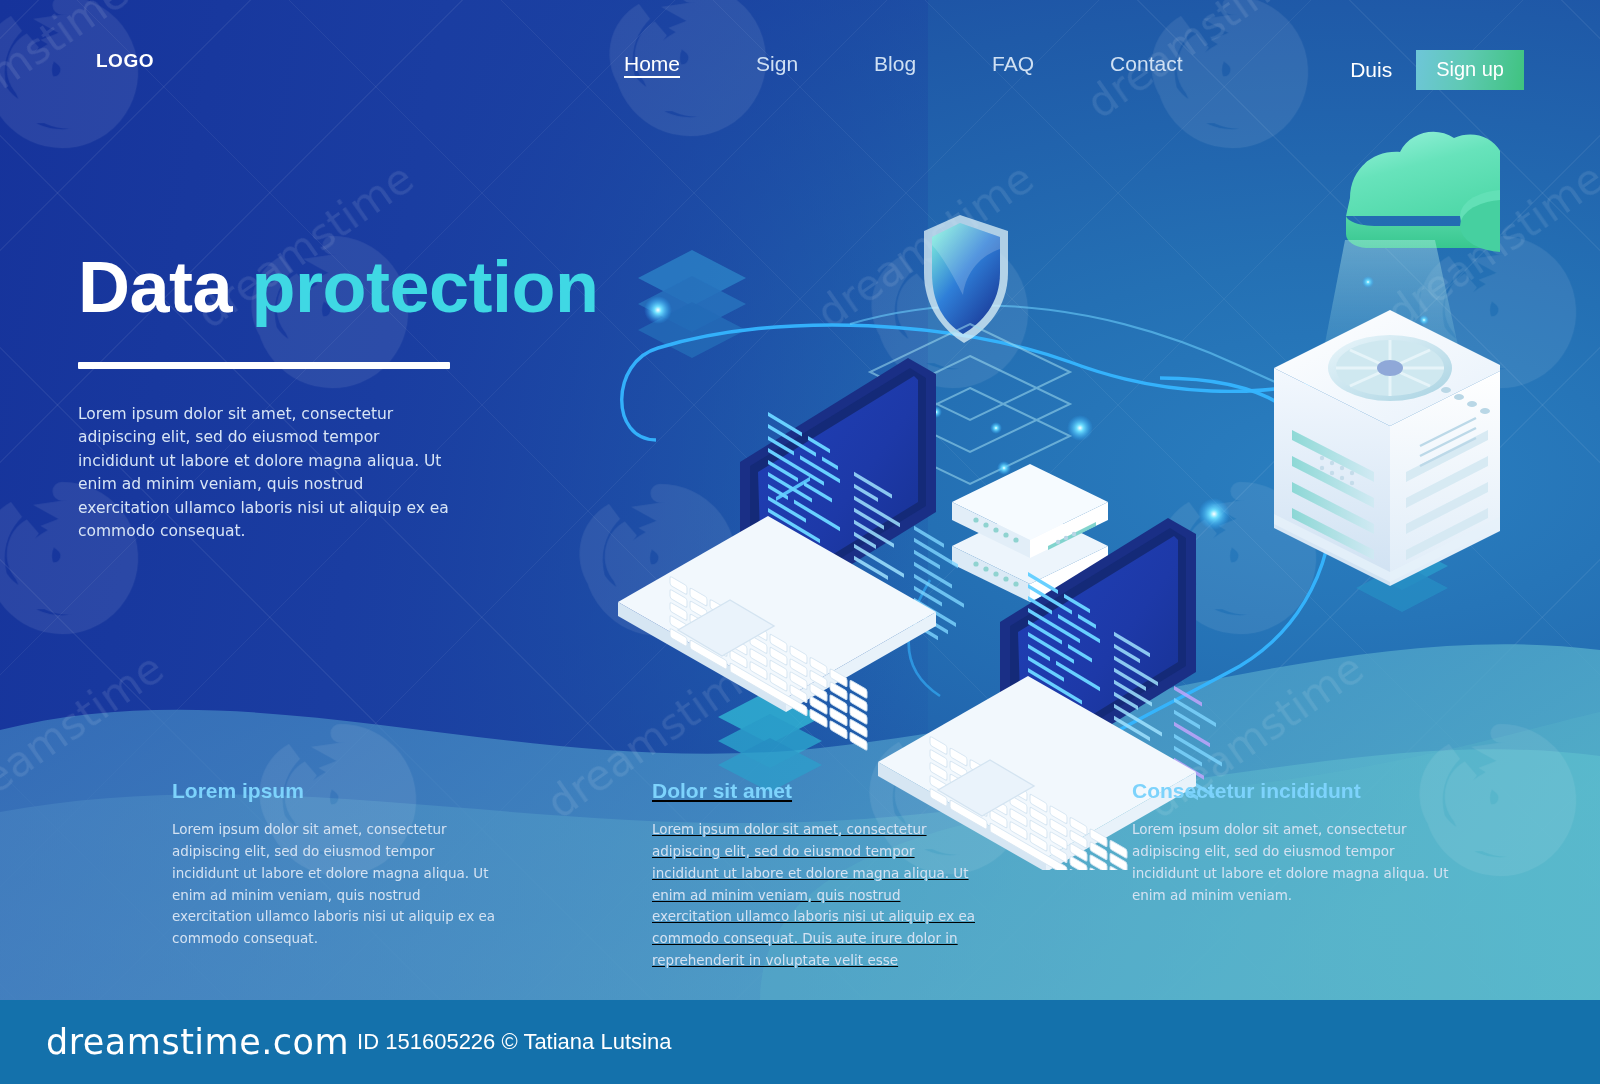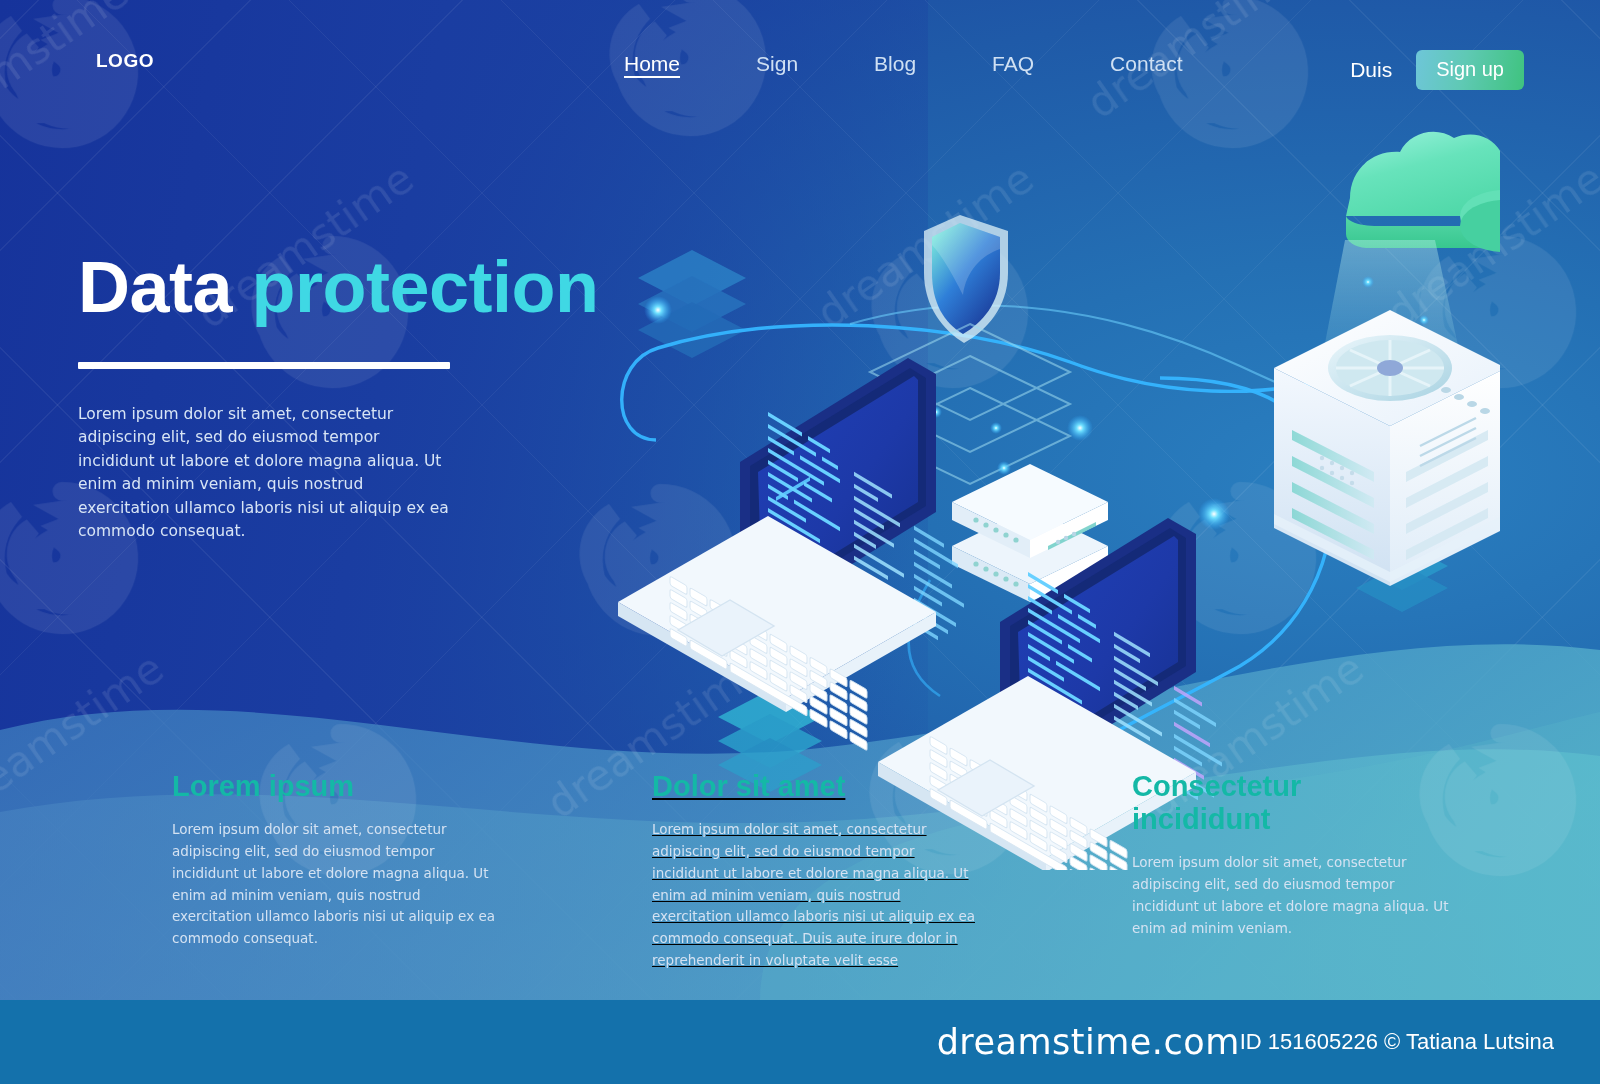--- a/index.html
+++ b/index.html
@@ -61,21 +61,21 @@
     padding:0 34px; display:inline-block;
   }
   .nav a.active { color:#ffffff; text-decoration:underline; text-underline-offset:5px; }
   .auth {
     position:absolute; right:76px; top:50px;
     display:flex; align-items:center; gap:24px;
   }
   .auth .login { color:#ffffff; font-size:21px; text-decoration:none; }
   .signup {
     background:linear-gradient(100deg,#6ec6d9 0%,#5fc9b4 45%,#3fc37f 100%);
-    color:#fff; font-size:20px; border:none; border-radius:6px;
+    color:#fff; font-size:20px; border:none; border-radius:0;
     padding:8px 20px 9px; cursor:pointer;
     font-family:"Liberation Sans", sans-serif;
   }
 
   
   .hero { position:absolute; left:78px; top:250px; width:540px; z-index:30; }
   .hero h1 {
     font-size:72px; font-weight:bold; line-height:1.05;
     letter-spacing:-.5px;
   }
@@ -93,33 +93,34 @@
   
   .features {
     position:absolute; left:0; bottom:112px; width:100%;
     display:flex; z-index:30;
   }
   .feat { width:480px; }
   .feat:nth-child(1){ padding-left:172px; }
   .feat:nth-child(2){ padding-left:172px;text-decoration:underline; }
   .feat:nth-child(3){ padding-left:172px; }
   .feat h3 {
-    color:#14b8a6; font-size:29px; font-weight:bold; margin-bottom:16px;
+    color:#7dd3fc; font-size:21px; font-weight:bold; margin-bottom:16px;
   }
   .feat p {
     color:#d4e2f2; font-size:13.5px; line-height:1.62; width:330px;
     font-family:"DejaVu Sans", sans-serif;
   }
 
   
   .footer {
     position:absolute; left:0; bottom:0; width:100%; height:84px;
     background:#1471ab; z-index:50;
-    display:flex; align-items:center; justify-content:flex-end;
+    display:flex; align-items:center; justify-content:flex-start;
     padding:0 46px;
+    gap:8px;
   }
   .ds-logo {
     color:#fff; font-size:35px; letter-spacing:.5px;
     font-family:"DejaVu Sans", sans-serif; position:relative;
   }
   .ds-credit { color:#fff; font-size:22px; font-weight:normal; }
 
   
   .illus { position:absolute; left:600px; top:110px; width:900px; height:750px; z-index:20; }
   .illus svg { display:block; }

